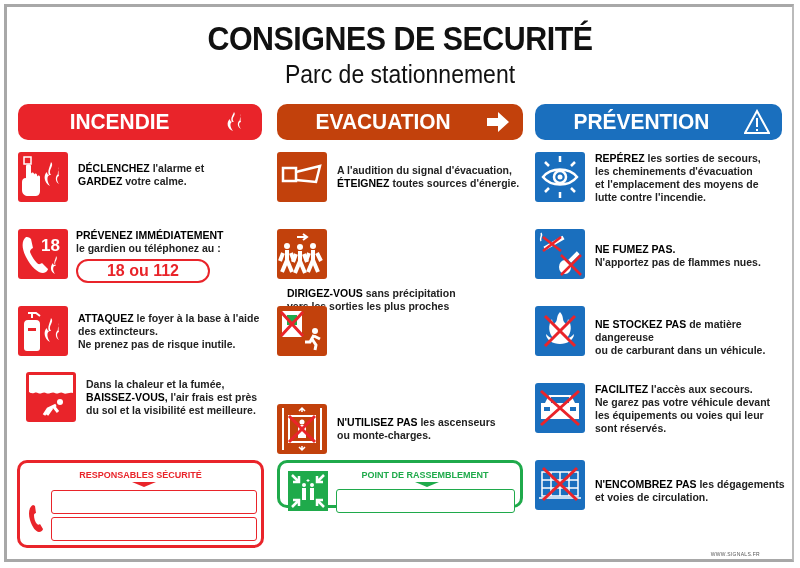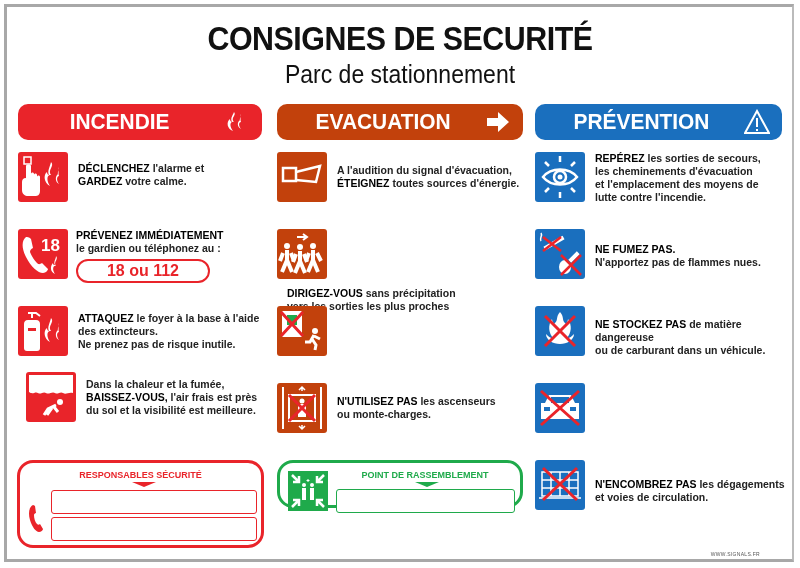--- a/index.html
+++ b/index.html
@@ -11,21 +11,21 @@
   .band{position:absolute;top:104px;height:36px;border-radius:10px;color:#fff;font-weight:bold;font-size:22px;display:flex;align-items:center;justify-content:center;box-sizing:border-box;}
   .band span.lbl{transform:scaleX(0.95);}
   .band .bicon{position:absolute;right:12px;top:5px;width:26px;height:26px;}
   .red{background:#e9242a;} .green{background:#c2410c;} .blue{background:#1a6fbe;}
   .row{position:absolute;display:flex;align-items:flex-start;}
   .ico{width:50px;height:50px;border-radius:3px;position:relative;flex:none;}
   .ico svg{width:50px;height:50px;display:block;}
   .txt{margin-left:10px;font-size:10.5px;line-height:13px;font-weight:bold;color:#222;}
   .txt b{font-weight:700;color:#000;}
   .callpill{margin-top:4px;width:130px;height:20px;border:2px solid #e9242a;border-radius:12px;color:#e9242a;font-weight:900;font-size:16px;text-align:center;line-height:20px;box-sizing:content-box;}
-  .box{position:absolute;border-radius:16px;box-sizing:border-box;}
+  .box{position:absolute;border-radius:10px;box-sizing:border-box;}
   .boxhead{position:absolute;left:0;width:100%;text-align:center;font-size:9px;font-weight:900;}
   .tri{position:absolute;width:0;height:0;border-left:12px solid transparent;border-right:12px solid transparent;}
   .field{position:absolute;border-radius:3px;box-sizing:border-box;background:#fff;}
   .foot{position:absolute;right:40px;bottom:11px;font-size:5px;color:#555;letter-spacing:0.3px;}
 </style>
 </head>
 <body>
 
 <div class="frame"></div>
 
@@ -154,21 +154,21 @@
     <svg viewBox="0 0 50 50">
         <rect x="5" y="5" width="20" height="26" fill="#fff"></rect>
         <rect x="10" y="9" width="10" height="10" fill="#1faa4b"></rect>
         <path d="M4 6l22 24M26 6L4 30" stroke="#e9242a" stroke-width="3"></path>
         <circle cx="38" cy="25" r="3" fill="#fff"></circle>
         <path d="M37 29l-4 7-5 0M35 33l4 6-1 5M37 30l6 3" stroke="#fff" stroke-width="3" fill="none"></path>
       </svg>
   </div>
 </div>
 
-<div class="row" style="left:277px;top:383px;">
+<div class="row" style="left:277px;top:404px;">
   <div class="ico green">
     <svg viewBox="0 0 50 50">
         <path d="M6 4v42M44 4v42" stroke="#fff" stroke-width="2"></path>
         <path d="M25 4v4M22 7l3-3 3 3M25 46v-4M22 43l3 3 3-3" stroke="#fff" stroke-width="1.5" fill="none"></path>
         <rect x="12" y="12" width="26" height="26" fill="none" stroke="#fff" stroke-width="2"></rect>
         <circle cx="25" cy="18" r="2.5" fill="#fff"></circle>
         <rect x="21" y="21" width="8" height="13" fill="#fff"></rect>
         <path d="M12 12l26 26M38 12L12 38" stroke="#e9242a" stroke-width="3"></path>
       </svg>
   </div>
@@ -229,20 +229,26 @@
 
 <div class="row" style="left:535px;top:383px;">
   <div class="ico blue">
     <svg viewBox="0 0 50 50">
         <path d="M10 20l4-8h22l4 8h4v16H6V20z" fill="#fff"></path>
         <rect x="9" y="24" width="6" height="4" fill="#1a6fbe"></rect>
         <rect x="35" y="24" width="6" height="4" fill="#1a6fbe"></rect>
         <rect x="16" y="14" width="18" height="6" fill="#1a6fbe"></rect>
         <path d="M6 8l38 34M44 8L6 42" stroke="#e9242a" stroke-width="3"></path>
       </svg>
+  </div>
+  <div class="txt" style="margin-top:0">
+    <b>FACILITEZ</b><span> l'accès aux secours.</span><br>
+    <span>Ne garez pas votre véhicule devant</span><br>
+    <span>les équipements ou voies qui leur</span><br>
+    <span>sont réservés.</span>
   </div>
 </div>
 
 <div class="row" style="left:535px;top:460px;align-items:center;">
   <div class="ico blue">
     <svg viewBox="0 0 50 50">
         <g stroke="#fff" stroke-width="1.5" fill="none">
           <rect x="7" y="12" width="36" height="24"></rect>
           <path d="M7 20h36M7 28h36M16 12v24M25 12v24M34 12v24M4 38h42"></path>
         </g>

